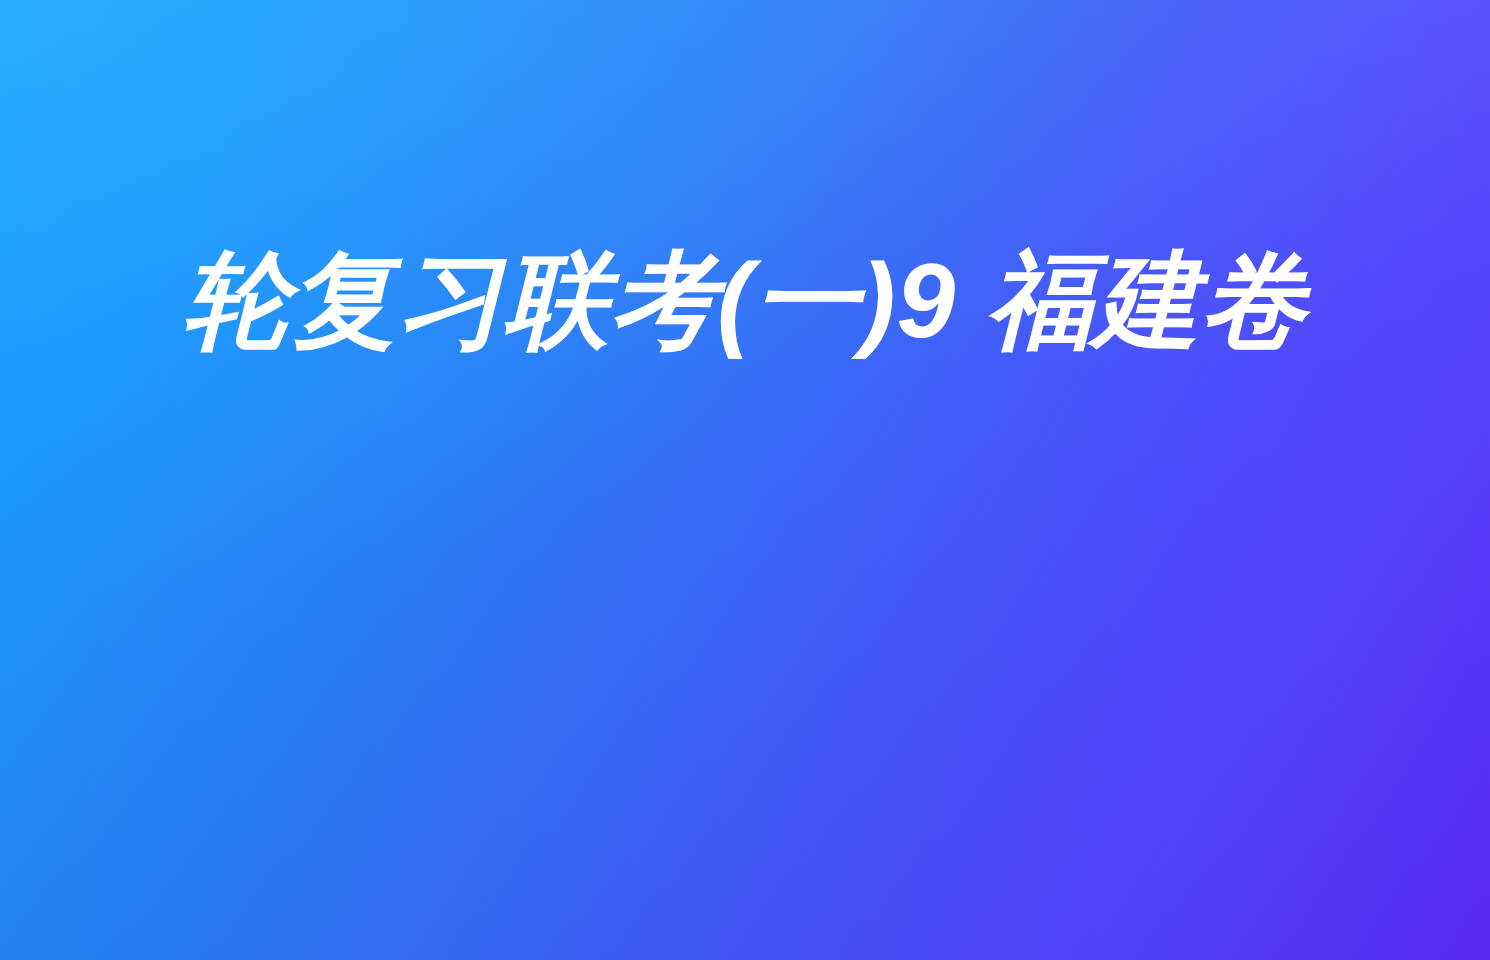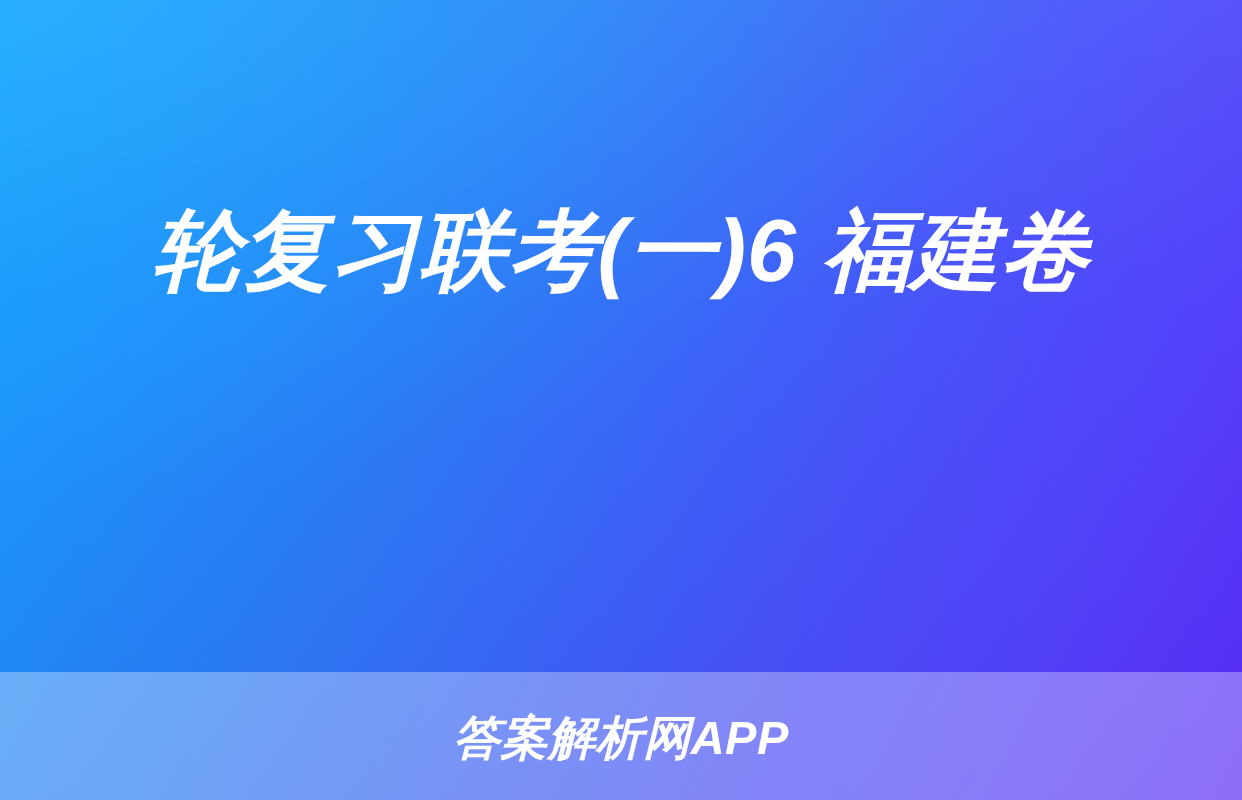--- a/index.html
+++ b/index.html
@@ -94,20 +94,17 @@
 </head>
 <body>
 
 <div id="stage">
 
   <div class="bg-base"></div>
   <div class="bg-corner-glow"></div>
   <div class="bg-sheen"></div>
 
   <div class="title-wrap">
-    <span class="title-line">轮复习联考(一)6 福建卷</span>
+    <span class="title-line">轮复习联考(一)9 福建卷</span>
   </div>
 
-  <div class="footer-band">
-    <span class="watermark">答案解析网APP</span>
-  </div>
 
 </div>
 
 </body></html>

